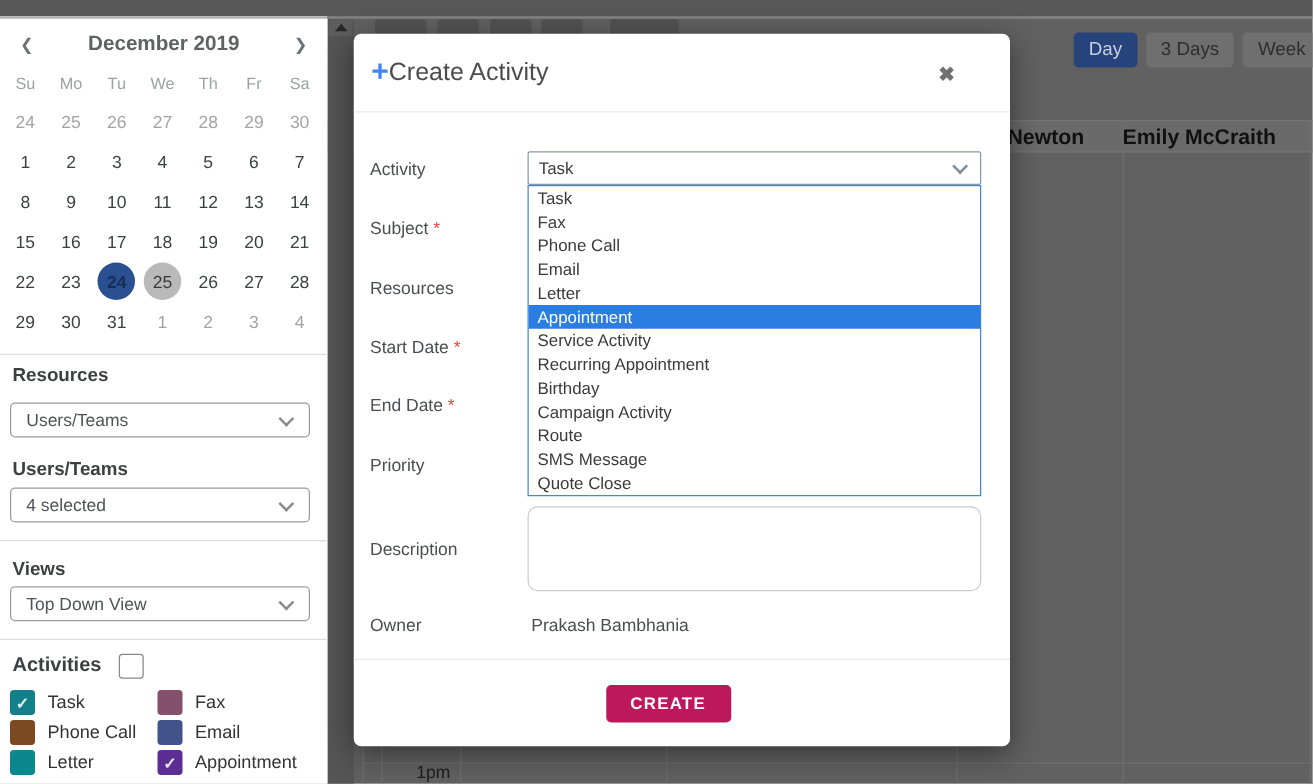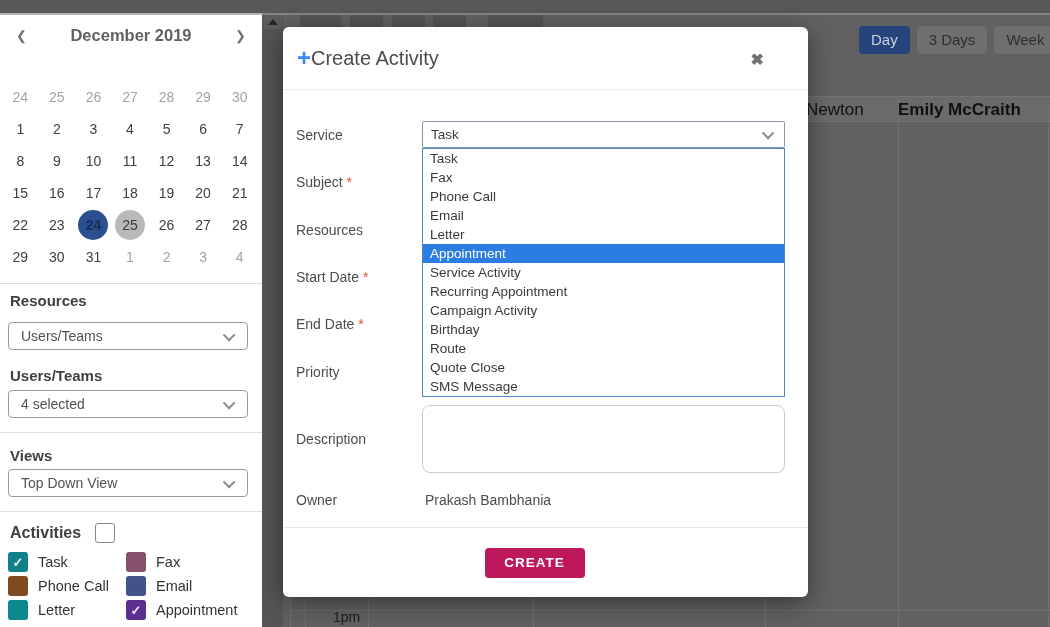--- a/index.html
+++ b/index.html
@@ -41,21 +41,21 @@
   .main { position:absolute; left:262px; right:0; top:0; bottom:0; background:#616161; z-index:1; }
   .tb-btn { position:absolute; top:15px; height:19px; background:#535353; border-radius:3px; }
   .blue-remnant { position:absolute; left:581px; top:0; width:20px; height:10px; background:#2c4e97; border-radius:0 0 2px 2px; }
   .scrollstrip { position:absolute; left:0; top:13px; width:21px; bottom:0; background:#555555; z-index:2; }
   .scroll-up { position:absolute; left:1px; top:2px; width:19px; height:14px; background:#5e5e5e; display:flex; align-items:center; justify-content:center; cursor:pointer; }
   .scroll-up .tri { width:0; height:0; border-left:5px solid transparent; border-right:5px solid transparent; border-bottom:6px solid #272727; }
   .viewbtns { position:absolute; left:597px; top:26px; display:flex; gap:7px; }
   .view-btn { height:28px; line-height:28px; padding:0 12px; border-radius:4px; background:#6f6f6f; color:#2e2e2e; font-size:15px; cursor:pointer; white-space:nowrap; }
   .view-btn.active { background:#26437b; color:#c9d1de; }
   .hdr-row { position:absolute; left:0; right:0; top:96px; height:26px; background:#6a6a6a; border-top:1px solid #747474; border-bottom:1px solid #747474; }
-  .hdr-cell-1 { position:absolute; left:544px; top:100px; font-size:17px; font-weight:400; color:#101010; }
+  .hdr-cell-1 { position:absolute; left:544px; top:100px; font-size:17px; font-weight:700; color:#101010; }
   .hdr-cell-2 { position:absolute; left:636px; width:150px; top:100px; font-size:17px; font-weight:700; color:#101010; }
   .vl { position:absolute; width:1px; bottom:0; background:#6f6f6f; }
   .hl { position:absolute; height:1px; background:#6f6f6f; }
   .time-label { position:absolute; left:71px; top:609px; font-size:14px; color:#1c1c1c; }
 
   
   .modal { position:absolute; left:283px; top:27px; width:525px; height:570px; background:#fff; border-radius:6px; box-shadow:0 6px 24px rgba(0,0,0,.45); z-index:10; }
   .modal-header { position:absolute; top:0; left:0; right:0; height:63px; border-bottom:1px solid #ececec; display:flex; align-items:center; padding:0 14px; }
   .plus-icon { font-size:24px; font-weight:700; line-height:1; }
   .modal-title { margin-left:0; font-size:20px; color:#4c4c50; }
@@ -115,20 +115,29 @@
 <div class="topstrip"></div>
 <div class="topstrip-line-sb"></div>
 <div class="topstrip-line-mn"></div>
 
 <div class="sidebar">
   <div class="cal-header">
     <span class="cal-nav">❮</span>
     <span class="cal-title">December 2019</span>
     <span class="cal-nav">❯</span>
   </div>
+  <div class="cal-weekdays" id="weekdays">
+      <div class="wd">Su</div>
+      <div class="wd">Mo</div>
+      <div class="wd">Tu</div>
+      <div class="wd">We</div>
+      <div class="wd">Th</div>
+      <div class="wd">Fr</div>
+      <div class="wd">Sa</div>
+    </div>
   <div class="cal-grid" id="calgrid">
       <div class="cal-cell muted">
         <span class="day-num">24</span>
       </div>
       <div class="cal-cell muted">
         <span class="day-num">25</span>
       </div>
       <div class="cal-cell muted">
         <span class="day-num">26</span>
       </div>
@@ -307,21 +316,21 @@
 </div>
 
 <div class="modal">
   <div class="modal-header">
     <span class="plus-icon" style="color: rgb(66, 133, 244);">+</span>
     <span class="modal-title">Create Activity</span>
   </div>
   <span class="modal-close">✖</span>
 
   <div id="mlabels">
-      <div class="m-label row-0"><span>Service</span></div>
+      <div class="m-label row-0"><span>Activity</span></div>
       <div class="m-label row-1"><span>Subject</span><span class="req"> *</span></div>
       <div class="m-label row-2"><span>Resources</span></div>
       <div class="m-label row-3"><span>Start Date</span><span class="req"> *</span></div>
       <div class="m-label row-4"><span>End Date</span><span class="req"> *</span></div>
       <div class="m-label row-5"><span>Priority</span></div>
       <div class="m-label row-6"><span>Description</span></div>
       <div class="m-label row-7"><span>Owner</span></div>
     </div>
 
   <div class="m-select">
@@ -330,24 +339,24 @@
   </div>
   <div class="optlist" id="optlist">
       <div class="opt">Task</div>
       <div class="opt">Fax</div>
       <div class="opt">Phone Call</div>
       <div class="opt">Email</div>
       <div class="opt">Letter</div>
       <div class="opt sel" style="background: rgb(43, 125, 225);">Appointment</div>
       <div class="opt">Service Activity</div>
       <div class="opt">Recurring Appointment</div>
+      <div class="opt">Birthday</div>
       <div class="opt">Campaign Activity</div>
-      <div class="opt">Birthday</div>
       <div class="opt">Route</div>
+      <div class="opt">SMS Message</div>
       <div class="opt">Quote Close</div>
-      <div class="opt">SMS Message</div>
     </div>
 
   <div class="m-textarea"></div>
   <div class="owner-value">Prakash Bambhania</div>
   <div class="modal-footer-line"></div>
   <div class="create-btn" style="background: #be185d;">CREATE</div>
 </div>
 
 </body></html>

